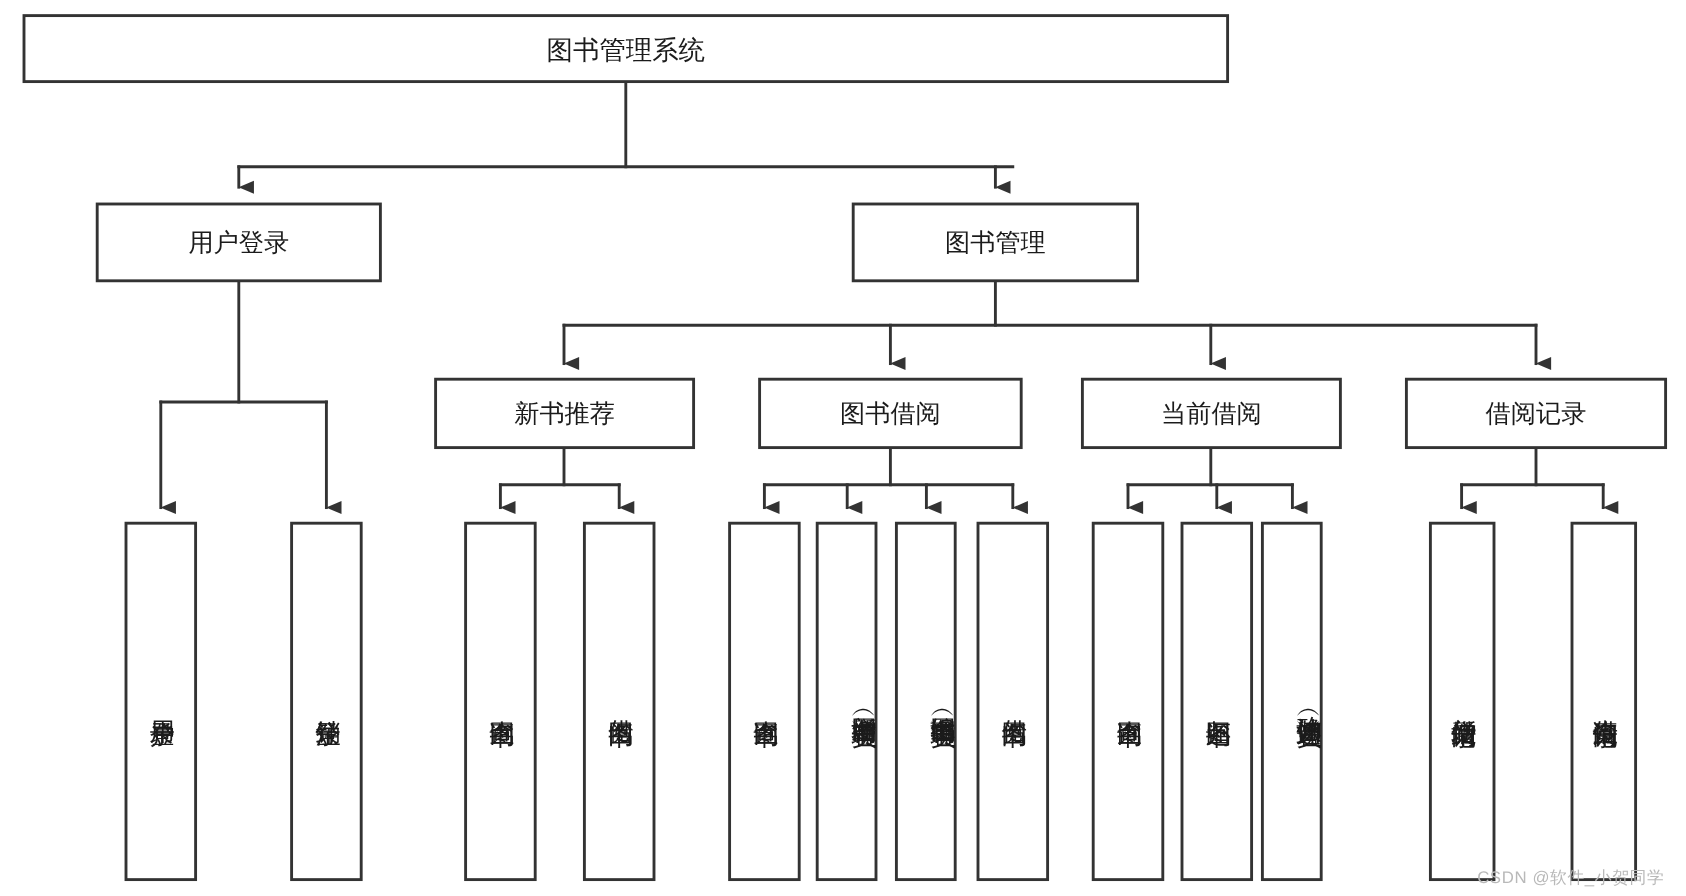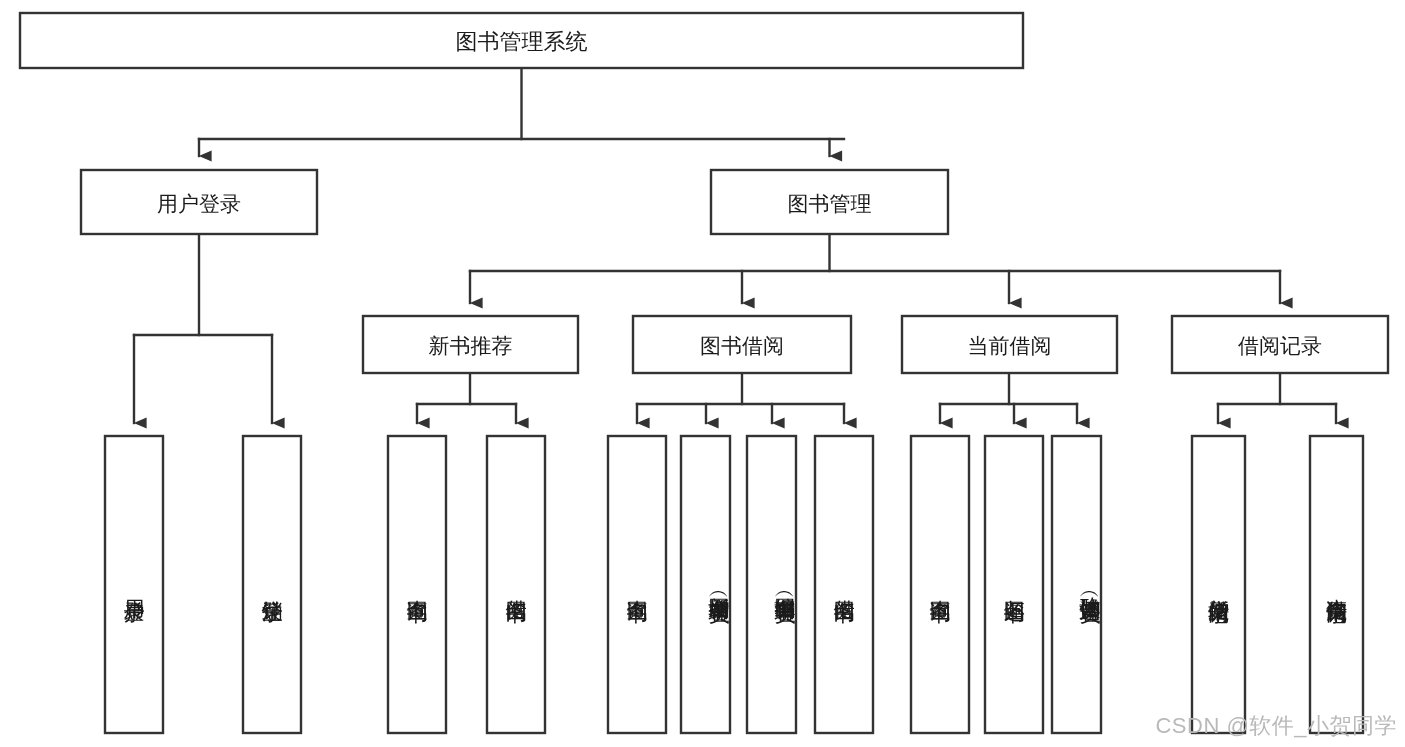--- a/index.html
+++ b/index.html
@@ -65,24 +65,24 @@
     text-orientation: upright;
     letter-spacing: 1px;
     white-space: nowrap;
     display: flex;
     align-items: center;
     justify-content: center;
     pointer-events: none;
   }
   .watermark {
     position: absolute;
-    right: 8px;
+    right: 18px;
     bottom: 6px;
     font-family: "Liberation Sans", sans-serif;
-    font-size: 22px;
+    font-size: 14px;
     color: #b9b9b9;
     letter-spacing: 0.5px;
     user-select: none;
   }
 </style>
 </head>
 <body>
 
 <div id="diagram-root">
 

